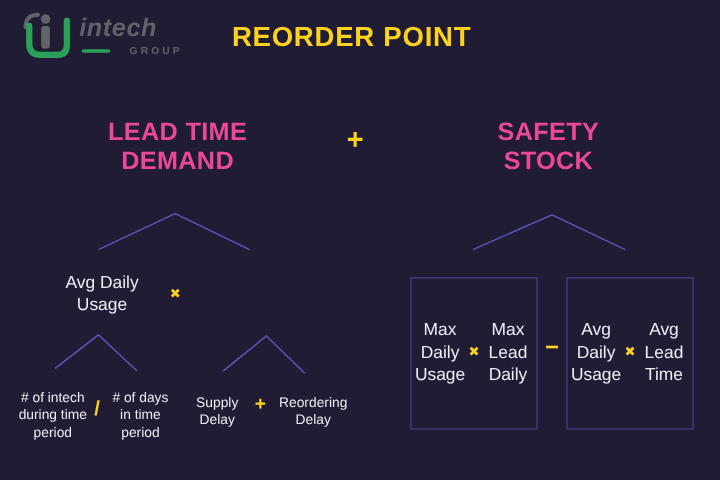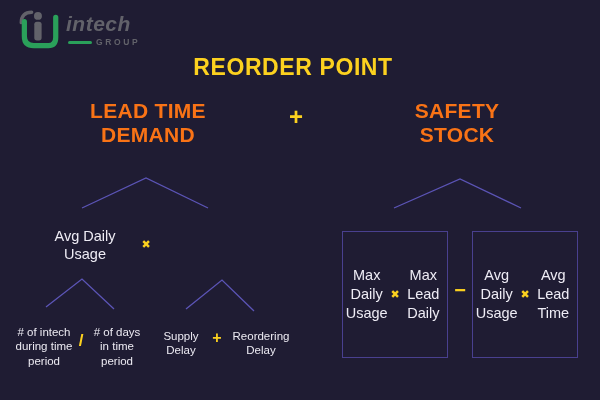--- a/index.html
+++ b/index.html
@@ -13,28 +13,28 @@
     font-family:"Liberation Sans","DejaVu Sans",sans-serif;
     color:var(--white);
   }
   .lines-svg{position:absolute;left:0;top:0;width:600px;height:400px;}
   .lines-svg polyline{fill:none;stroke:var(--line);stroke-width:1.3px;opacity:.95;}
 
   
   .logo{position:absolute;left:16px;top:8px;display:flex;align-items:flex-start;gap:4px;}
   .logo-text{display:flex;flex-direction:column;margin-top:4px;}
   .logo-word{font-size:21px;font-weight:bold;font-style:italic;color:var(--logo-gray);letter-spacing:.5px;line-height:1.1;}
-  .logo-sub{display:flex;align-items:center;gap:4px;margin-top:2px;margin-left:2px;justify-content:center;}
+  .logo-sub{display:flex;align-items:center;gap:16px;margin-top:2px;margin-left:2px;justify-content:center;}
   .logo-bar{width:24px;height:3px;background:var(--logo-green);border-radius:2px;}
   .logo-group{font-size:8.5px;font-weight:bold;letter-spacing:2.6px;color:var(--logo-gray);}
 
   .title{position:absolute;left:180px;top:17px;width:226px;text-align:center;
-    font-size:23px;font-weight:800;letter-spacing:.6px;color:var(--yellow);margin-top:37px;}
+    font-size:23px;font-weight:800;letter-spacing:.6px;color:var(--yellow);}
 
-  .h1{position:absolute;text-align:center;font-size:21px;font-weight:800;line-height:1.15;letter-spacing:.3px;color:#f97316;}
+  .h1{position:absolute;text-align:center;font-size:21px;font-weight:800;line-height:1.15;letter-spacing:.3px;color:#ec4899;}
   .h1.ltd{left:73px;top:99px;width:150px;}
   .h1.ss{left:402px;top:99px;width:110px;}
 
   .op{position:absolute;text-align:center;color:var(--yellow);font-weight:800;}
   .op.plus-main{left:282px;top:103px;width:28px;font-size:24px;}
   .op.times-mid{left:138px;top:238px;width:16px;font-size:11px;}
   .op.slash{left:72px;top:331px;width:18px;font-size:17px;}
   .op.plus-small{left:207px;top:329px;width:20px;font-size:16px;}
   .op.minus{left:449px;top:279px;width:22px;font-size:20px;}
 

